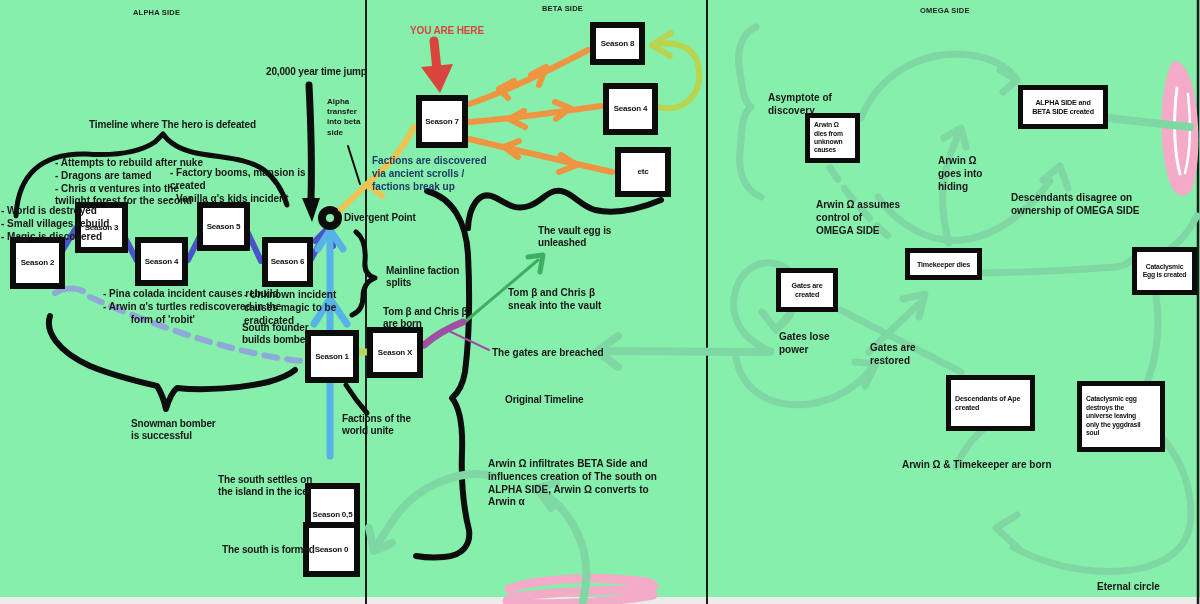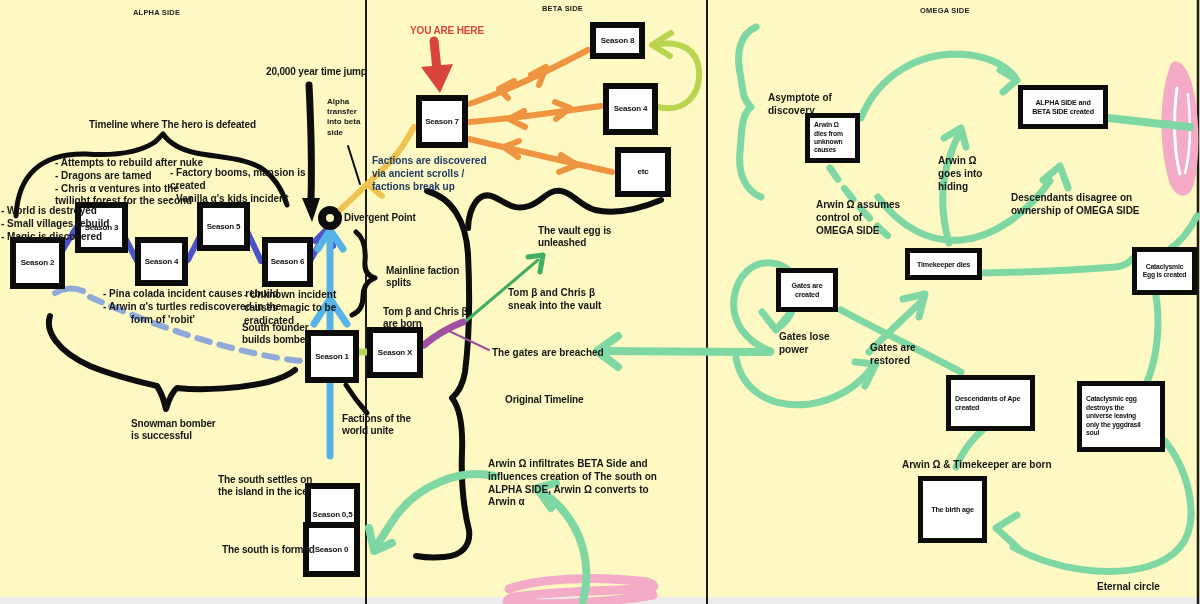--- a/index.html
+++ b/index.html
@@ -1,16 +1,16 @@
 <!DOCTYPE html>
 <html><head>
 <meta charset="utf-8">
 <style>
   html,body{margin:0;padding:0;background:#fff;}
-  .canvas{position:relative;width:1200px;height:604px;background:#fef9c3;overflow:hidden;
+  .canvas{position:relative;width:1200px;height:604px;background:#86efac;overflow:hidden;
           font-family:"Liberation Sans",sans-serif;}
   .strokes{position:absolute;left:0;top:0;z-index:1;}
   .box{position:absolute;z-index:2;background:#fff;border:6px solid #0c0c0c;box-sizing:border-box;
        display:flex;align-items:center;justify-content:center;text-align:center;
        font-weight:700;font-size:8px;letter-spacing:-0.2px;line-height:1.25;color:#111;white-space:pre;}
   .box.om{border-width:5px;font-size:7.2px;}
   .box.tal{justify-content:flex-start;text-align:left;padding-left:4px;}
   .box.tiny{font-size:6.8px;}
   .lbl{position:absolute;z-index:3;font-weight:700;font-size:10px;line-height:1.28;color:#161616;white-space:pre;}
   .lbl.lg{font-size:10px;line-height:1.2;letter-spacing:-0.15px;}
@@ -238,21 +238,21 @@
 <div class="lbl" style="left:508px;top:287px;">Tom β and Chris β
 sneak into the vault</div>
 <div class="lbl" style="left:492px;top:347px;">The gates are breached</div>
 <div class="lbl lg" style="left:505px;top:394px;">Original Timeline</div>
 <div class="lbl" style="left:488px;top:458px;">Arwin Ω infiltrates BETA Side and
 influences creation of The south on
 ALPHA SIDE, Arwin Ω converts to
 Arwin α</div>
 
 <div class="box" style="left:416px;top:95px;width:52px;height:53px;">Season 7</div>
-<div class="box" style="left:590px;top:22px;width:55px;height:37px;">Season 8</div>
+<div class="box" style="left:590px;top:22px;width:55px;height:43px;">Season 8</div>
 <div class="box" style="left:603px;top:83px;width:55px;height:52px;">Season 4</div>
 <div class="box" style="left:615px;top:147px;width:56px;height:50px;">etc</div>
 <div class="box" style="left:367px;top:327px;width:56px;height:51px;">Season X</div>
 
 <div class="lbl" style="left:768px;top:92px;">Asymptote of
 discovery</div>
 <div class="lbl" style="left:938px;top:155px;">Arwin Ω
 goes into
 hiding</div>
 <div class="lbl" style="left:1011px;top:192px;">Descendants disagree on
@@ -278,15 +278,14 @@
 Egg is created</div>
 <div class="box om" style="left:776px;top:268px;width:62px;height:44px;">Gates are
 created</div>
 <div class="box om tal" style="left:946px;top:375px;width:89px;height:56px;">Descendants of Ape
 created</div>
 <div class="box om tal tiny" style="left:1077px;top:381px;width:88px;height:71px;">Cataclysmic egg
 destroys the
 universe leaving
 only the yggdrasil
 soul</div>
-<div class="box om" style="left:918px;top:476px;width:69px;height:67px;">The birth age</div>
 
 </div>
 
 </body></html>

